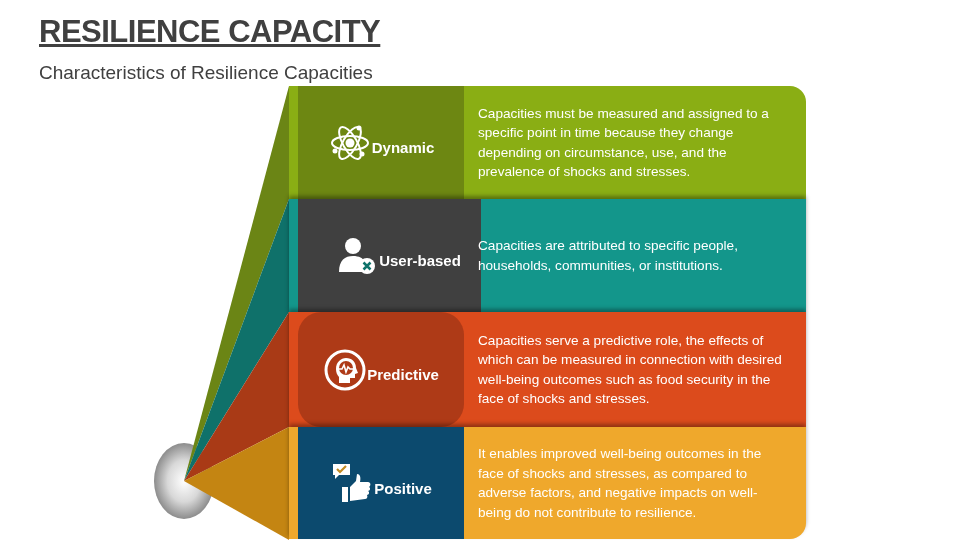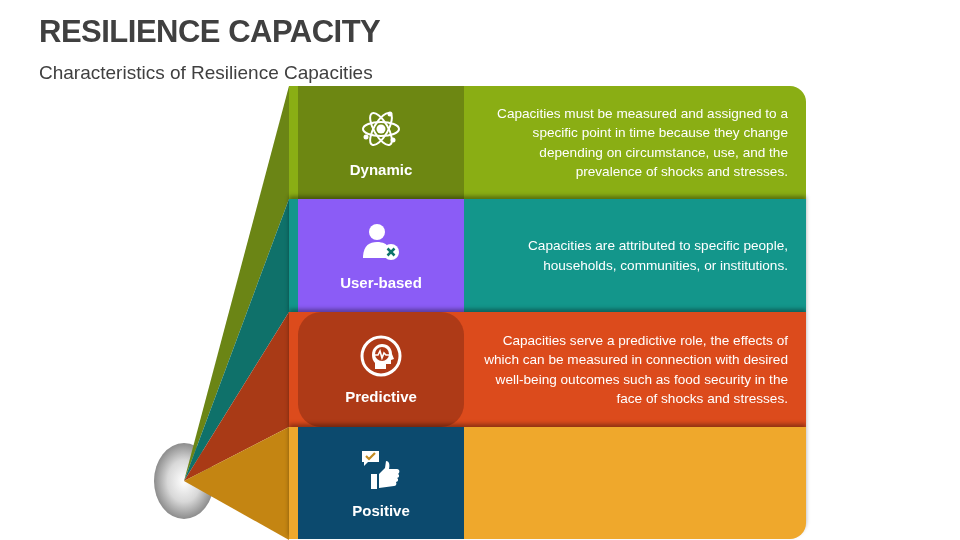--- a/index.html
+++ b/index.html
@@ -1,23 +1,23 @@
 <!DOCTYPE html>
 <html><head>
 <meta charset="utf-8">
 <style>
   html,body{margin:0;padding:0;}
   body{width:960px;height:540px;background:#ffffff;position:relative;overflow:hidden;font-family:"Liberation Sans",sans-serif;}
-  .title{position:absolute;left:39px;top:14px;font-size:31px;font-weight:bold;color:#404040;letter-spacing:-0.5px;}
+  .title{position:absolute;left:39px;top:14px;font-size:31px;font-weight:bold;color:#404040;letter-spacing:-0.5px;text-decoration:underline;}
   .subtitle{position:absolute;left:39px;top:62px;font-size:19px;color:#404040;text-align:right;}
   svg.shape{position:absolute;left:0;top:0;}
   .band{position:absolute;left:289px;width:517px;overflow:hidden;}
   .band .strip{position:absolute;left:0;top:0;bottom:0;width:9px;}
-  .band .label-col{position:absolute;left:9px;top:0;bottom:0;width:166px;display:flex;flex-direction:column;align-items:center;justify-content:center;}
-  .band .text-col{position:absolute;left:175px;top:0;bottom:0;right:0;display:flex;align-items:center;padding-left:14px;padding-right:18px;box-sizing:border-box;text-align:right;}
+  .band .label-col{position:absolute;left:9px;top:0;bottom:0;width:166px;display:flex;flex-direction:row;align-items:center;justify-content:center;}
+  .band .text-col{position:absolute;left:175px;top:0;bottom:0;right:0;display:flex;align-items:center;padding-left:14px;padding-right:18px;box-sizing:border-box;}
   .band .desc{color:#ffffff;font-size:13.6px;line-height:19.5px;}
   .band .name{color:#ffffff;font-weight:bold;font-size:15px;margin-top:10px;}
   .icon{width:44px;height:44px;display:block;}
   .shadow{box-shadow:0 -3px 4px rgba(0,0,0,0.35);}
 </style>
 </head>
 <body>
 
 <div class="title">RESILIENCE CAPACITY</div>
 <div class="subtitle">Characteristics of Resilience Capacities</div>
@@ -53,21 +53,21 @@
     </svg>
     <div class="name">Dynamic</div>
   </div>
   <div class="text-col">
     <div class="desc">Capacities must be measured and assigned to a specific point in time because they change depending on circumstance, use, and the prevalence of shocks and stresses.</div>
   </div>
 </div>
 
 <div class="band shadow" style="top:199px;height:113px;background:#13968b;">
   <div class="strip" style="background:#13968b;"></div>
-  <div class="label-col" style="background:#8b5cf6;">
+  <div class="label-col" style="background:#404040;padding-left:17px;">
     <svg class="icon" viewBox="0 0 44 44">
       <circle cx="18" cy="12" r="8" fill="#fff"></circle>
       <path d="M4 38 C4 26 10 22 18 22 C24 22 28 24 30 28 L30 38 Z" fill="#fff"></path>
       <circle cx="32" cy="32" r="8" fill="#fff"></circle>
       <path d="M28.5 28.5 L35.5 35.5 M35.5 28.5 L28.5 35.5" stroke="#0f736b" stroke-width="2.5"></path>
     </svg>
     <div class="name">User-based</div>
   </div>
   <div class="text-col">
     <div class="desc">Capacities are attributed to specific people, households, communities, or institutions.</div>
@@ -94,13 +94,16 @@
   <div class="strip" style="background:#efa82c;"></div>
   <div class="label-col" style="background:#0c4a6e;">
     <svg class="icon" viewBox="0 0 44 44">
       <path d="M3 3 L20 3 L20 14 L9 14 L5 18 L5 14 L3 14 Z" fill="#fff"></path>
       <path d="M7 8 L10 11 L16 5" fill="none" stroke="#c18a22" stroke-width="2.2"></path>
       <rect x="12" y="26" width="6" height="15" fill="#fff"></rect>
       <path d="M20 26 L26 20 L27 13 C30 13 31 16 30 21 L38 21 C41 21 41 25 39 26 C41 27 40 30 38 30 C40 31 39 34 37 34 C38 36 37 38 35 38 L20 40 Z" fill="#fff"></path>
     </svg>
     <div class="name">Positive</div>
   </div>
+  <div class="text-col">
+    <div class="desc">It enables improved well-being outcomes in the face of shocks and stresses, as compared to adverse factors, and negative impacts on well-being do not contribute to resilience.</div>
+  </div>
 </div>
 
 </body></html>

